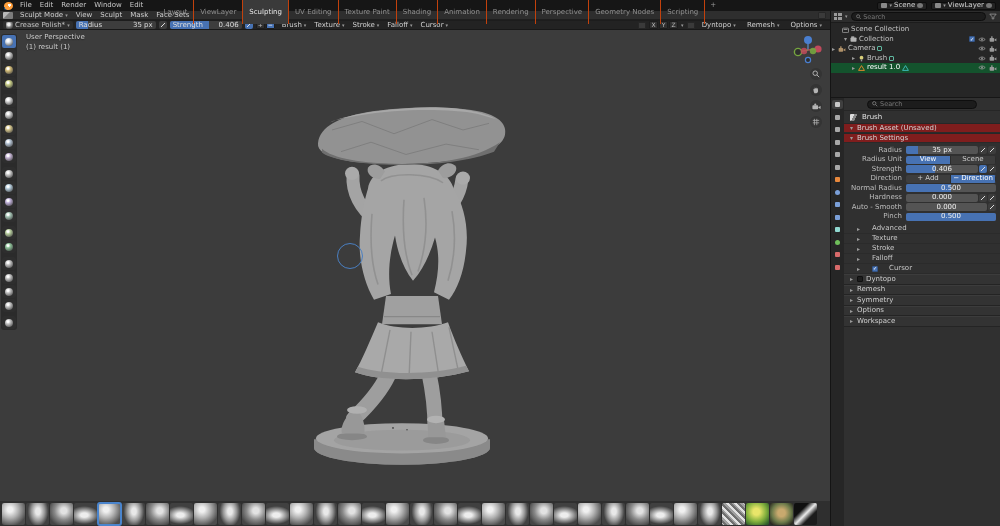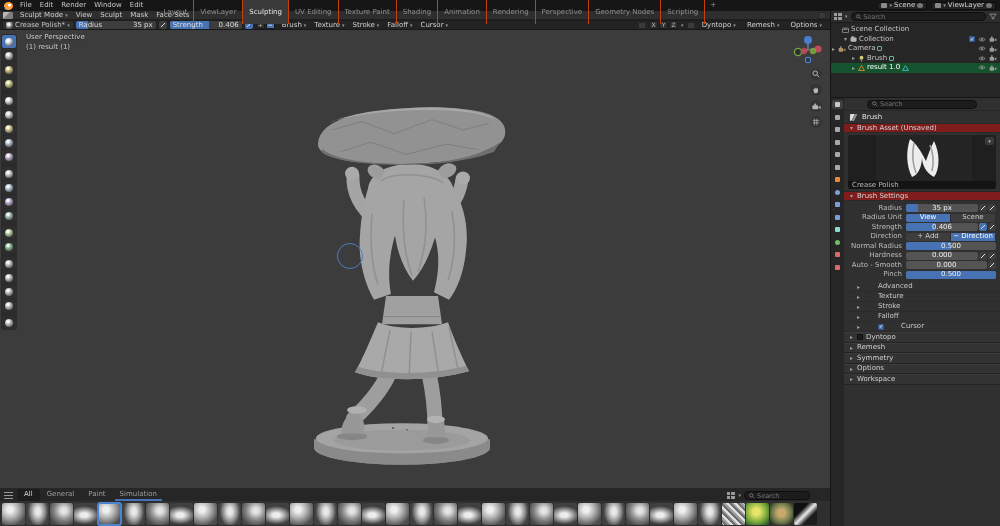--- a/index.html
+++ b/index.html
@@ -135,21 +135,21 @@
   .slider .sfill{position:absolute;left:0;top:0;bottom:0;background:#4772b3;}
   .slider .sval{position:relative;}
   .seg{flex:1;display:flex;height:8px;border-radius:2px;overflow:hidden;}
   .seg .opt{flex:1;background:#3d3d3d;display:flex;align-items:center;justify-content:center;gap:2px;
             color:#ccc;border-right:1px solid #2c2c2c;}
   .seg .opt.on{background:#4772b3;color:#fff;}
   .ticon{width:8px;height:8px;border-radius:2px;background:#3d3d3d;position:relative;flex:0 0 auto;}
   .ticon.blue{background:#4772b3;}
   .ticon:after{content:"";position:absolute;inset:2px;
        background:linear-gradient(135deg,transparent 40%,#ddd 45% 55%,transparent 60%);}
-  .sub-rows .srow{height:10px;display:flex;align-items:center;gap:17px;padding-left:12px;color:#c7c7c7;
+  .sub-rows .srow{height:10px;display:flex;align-items:center;gap:11px;padding-left:12px;color:#c7c7c7;
                   border-bottom:1px solid #2b2b2b;}
   .main-rows .srow{height:10.5px;display:flex;align-items:center;gap:3px;padding-left:5px;color:#cfcfcf;
                    background:#333333;border-bottom:1px solid #242424;border-top:1px solid #3c3c3c;}
   .cb{width:6px;height:6px;border-radius:1px;background:#1d1d1d;border:1px solid #0f0f0f;
       display:flex;align-items:center;justify-content:center;color:#fff;font-size:5px;}
   .cb.checked{background:#4772b3;border-color:#335487;}
   svg{display:block;}
 </style>
 </head>
 <body>
@@ -413,40 +413,20 @@
               <svg width="8" height="8" viewBox="0 0 10 10">
                 <path d="M1 3 L9 3 M1 6 L9 6 M3 1 L3 9 M6 1 L6 9" stroke="#b5b5b5" stroke-width="0.9"></path>
               </svg>
             </span>
           </div>
         </div>
 
       <div class="cursor-circle" id="brush-cursor" style="left: 337px; top: 213px; width: 26px; height: 26px;"></div>
 
       <div class="shelf">
-        <div class="shelf-tabs">
-          <div class="hamburger"></div>
-          <div id="shelf-tabs" style="display:flex">
-              <div class="sh-tab active">All</div>
-              <div class="sh-tab">General</div>
-              <div class="sh-tab">Paint</div>
-              <div class="sh-tab underlined">Simulation</div>
-            </div>
-          <div class="shelf-search">
-            <div class="grid-ico"></div>
-            <span class="arrow">▾</span>
-            <div class="search-box">
-              <svg width="6" height="6" viewBox="0 0 8 8">
-                  <circle cx="3" cy="3" r="2.2" fill="none" stroke="#888" stroke-width="1"></circle>
-                  <line x1="4.8" y1="4.8" x2="7" y2="7" stroke="#888" stroke-width="1"></line>
-                </svg>
-              <input placeholder="Search" style="">
-            </div>
-          </div>
-        </div>
         <div class="shelf-thumbs" id="shelf-thumbs">
             <div class="thumb" style="background-image: radial-gradient(circle at 35% 30%, rgb(240, 240, 240) 0px, rgb(240, 240, 240) 12%, rgb(176, 176, 176) 40%, rgb(76, 76, 76) 78%);"></div>
             <div class="thumb" style="background-image: radial-gradient(55% 85% at 52% 38%, rgb(232, 232, 232) 0px, rgb(232, 232, 232) 18%, rgb(152, 152, 152) 52%, rgb(65, 65, 65) 82%);"></div>
             <div class="thumb" style="background-image: radial-gradient(circle at 60% 35%, rgb(226, 226, 226) 0px, rgb(226, 226, 226) 15%, rgb(138, 138, 138) 46%, rgb(69, 69, 69) 80%);"></div>
             <div class="thumb" style="background-image: radial-gradient(80% 50% at 45% 55%, rgb(237, 237, 237) 0px, rgb(237, 237, 237) 20%, rgb(154, 154, 154) 50%, rgb(64, 64, 64) 82%);"></div>
             <div class="thumb selected" style="background-image: radial-gradient(circle at 35% 30%, rgb(240, 240, 240) 0px, rgb(240, 240, 240) 12%, rgb(176, 176, 176) 40%, rgb(76, 76, 76) 78%);"></div>
             <div class="thumb" style="background-image: radial-gradient(55% 85% at 52% 38%, rgb(232, 232, 232) 0px, rgb(232, 232, 232) 18%, rgb(152, 152, 152) 52%, rgb(65, 65, 65) 82%);"></div>
             <div class="thumb" style="background-image: radial-gradient(circle at 60% 35%, rgb(226, 226, 226) 0px, rgb(226, 226, 226) 15%, rgb(138, 138, 138) 46%, rgb(69, 69, 69) 80%);"></div>
             <div class="thumb" style="background-image: radial-gradient(80% 50% at 45% 55%, rgb(237, 237, 237) 0px, rgb(237, 237, 237) 20%, rgb(154, 154, 154) 50%, rgb(64, 64, 64) 82%);"></div>
             <div class="thumb" style="background-image: radial-gradient(circle at 35% 30%, rgb(240, 240, 240) 0px, rgb(240, 240, 240) 12%, rgb(176, 176, 176) 40%, rgb(76, 76, 76) 78%);"></div>
@@ -661,30 +641,20 @@
         </div>
         <div class="breadcrumb">
           <div class="brush-bc-ico"></div>
           <span style="color:#e0e0e0">Brush</span>
         </div>
 
         <div class="panel-hdr">
           <span class="chev">▾</span>
           <span>Brush Asset (Unsaved)</span>
         </div>
-        <div class="preview">
-          <div class="preview-img">
-            <svg width="96" height="46" viewBox="0 0 96 46">
-              <path d="M34 4 C30 16 30 30 36 42 C42 40 46 32 46 22 C46 30 50 38 58 42 C64 34 64 18 58 6 C54 14 52 20 50 26 C46 18 40 8 34 4 Z" fill="#ededed"></path>
-              <path d="M38 8 C36 18 37 30 40 38 M54 10 C57 18 58 28 56 36" stroke="#9a9a9a" stroke-width="1.5" fill="none"></path>
-            </svg>
-          </div>
-          <div class="preview-dd">▾</div>
-          <div class="preview-caption">Crease Polish</div>
-        </div>
 
         <div class="panel-hdr">
           <span class="chev">▾</span>
           <span>Brush Settings</span>
         </div>
         <div class="prows" id="prows">
             <div class="prow">
               <div class="plabel">Radius</div>
               <div class="pwidget">
                 <div class="slider">

